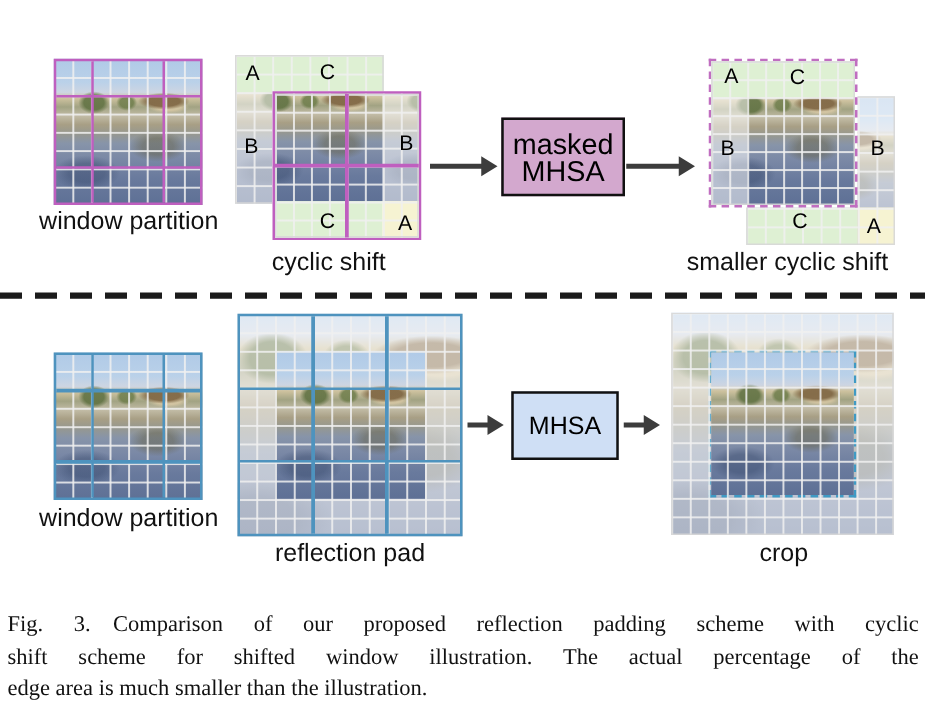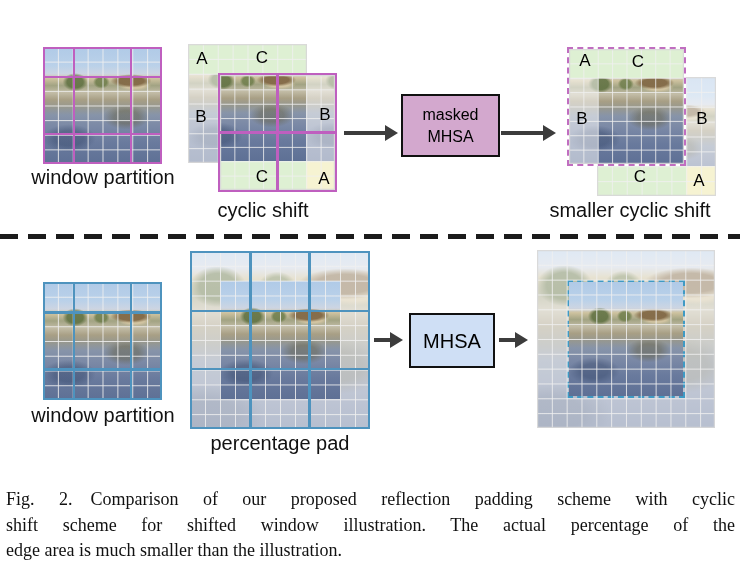--- a/index.html
+++ b/index.html
@@ -50,21 +50,21 @@
   .strip{position:absolute;}
   .green{background:var(--region-green,#def0d3);}
   .yellow{background:var(--region-yellow,#f6f3d2);}
 
   .rl{position:absolute;transform:translate(-50%,-50%);font-size:17px;color:#000;}
 
   .plabel{position:absolute;text-align:center;font-size:20px;color:#111;white-space:nowrap;}
 
   .box{position:absolute;border:2.2px solid #111;box-sizing:border-box;display:flex;
        flex-direction:column;align-items:center;justify-content:center;
-       font-size:16px;line-height:22px;color:#000;text-align:center;}
+       font-size:23px;line-height:22px;color:#000;text-align:center;}
   .box.masked{background:var(--masked-mhsa-bg,#d3a8ce);}
   .box.plain{background:var(--mhsa-bg,#cfdff5);font-size:20px;}
 
   .aline{position:absolute;height:3.4px;background:var(--arrow-color,#3c3c3c);}
   .ahead{position:absolute;width:0;height:0;
          border-left:13px solid var(--arrow-color,#3c3c3c);
          border-top:8px solid transparent;border-bottom:8px solid transparent;}
 
   .divider{position:absolute;left:0;top:234px;width:740px;height:4.6px;
     background:repeating-linear-gradient(to right,var(--divider-color,#1b1b1b) 0 18px, rgba(0,0,0,0) 18px 28px);}
@@ -167,39 +167,40 @@
     <div class="photo pad150 fade"></div>
     <div class="photo" style="left:16.67%;top:16.67%;width:66.66%;height:66.66%"></div>
     <div class="grid g12"></div>
     <div class="winbox blue">
       <div class="wlv blue" style="left:calc(33.333% - 1.2px)"></div>
       <div class="wlv blue" style="left:calc(66.667% - 1.2px)"></div>
       <div class="wlh blue" style="top:calc(33.333% - 1.2px)"></div>
       <div class="wlh blue" style="top:calc(66.667% - 1.2px)"></div>
     </div>
   </div>
-  <div class="plabel" style="left:190px;top:432px;width:180px">percentage pad</div>
+  <div class="plabel" style="left:190px;top:432px;width:180px">reflection pad</div>
 
   <div class="aline" style="left:374px;top:338.3px;width:17px"></div>
   <div class="ahead" style="left:390px;top:332px"></div>
 
   <div class="box plain" style="left:409px;top:313px;width:86px;height:55px">
     <div>MHSA</div>
   </div>
 
   <div class="aline" style="left:499px;top:338.3px;width:17px"></div>
   <div class="ahead" style="left:515px;top:332px"></div>
 
   <div class="abs" style="left:537px;top:250px;width:178px;height:178px">
     <div class="photo pad150 fade"></div>
     <div class="crop-dash" style="left:16.67%;top:16.67%;width:66.67%;height:66.67%">
       <div class="photo"></div>
     </div>
     <div class="grid g12"></div>
   </div>
+  <div class="plabel" style="left:577px;top:432px;width:100px">crop</div>
 
   <div class="caption">
-    <div class="jl">Fig. 2.  Comparison of our proposed reflection padding scheme with cyclic</div>
+    <div class="jl">Fig. 3.  Comparison of our proposed reflection padding scheme with cyclic</div>
     <div class="jl">shift scheme for shifted window illustration. The actual percentage of the</div>
     <div class="ll">edge area is much smaller than the illustration.</div>
   </div>
 
 </div>
 
 </body></html>

